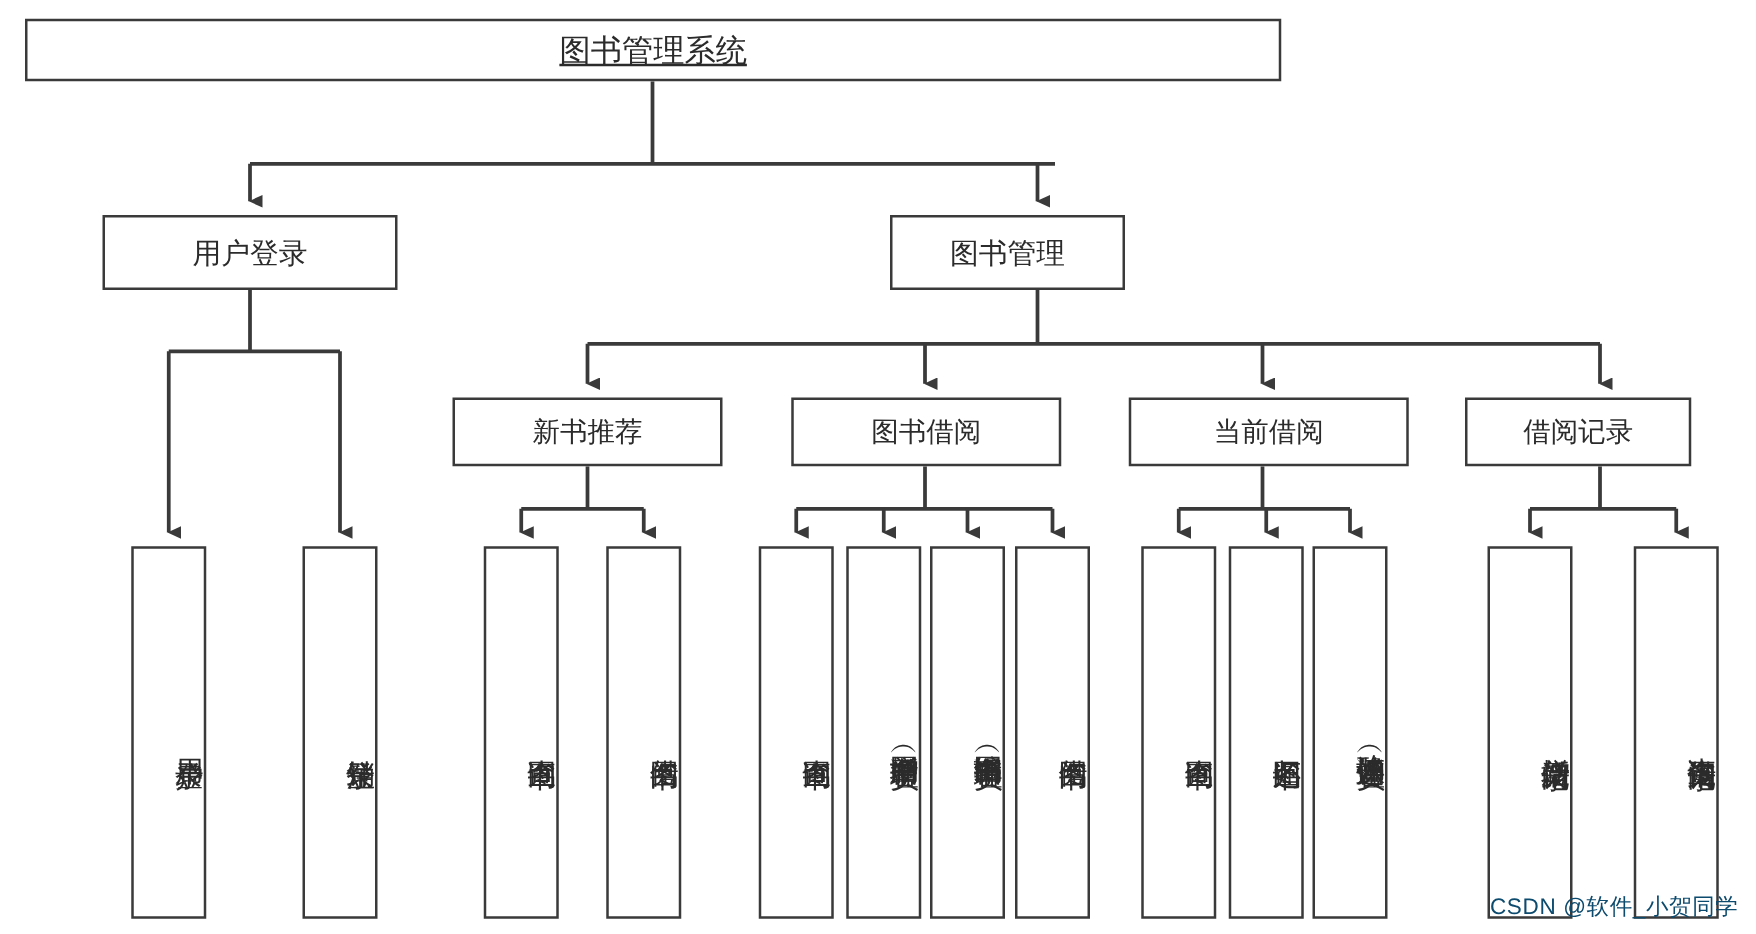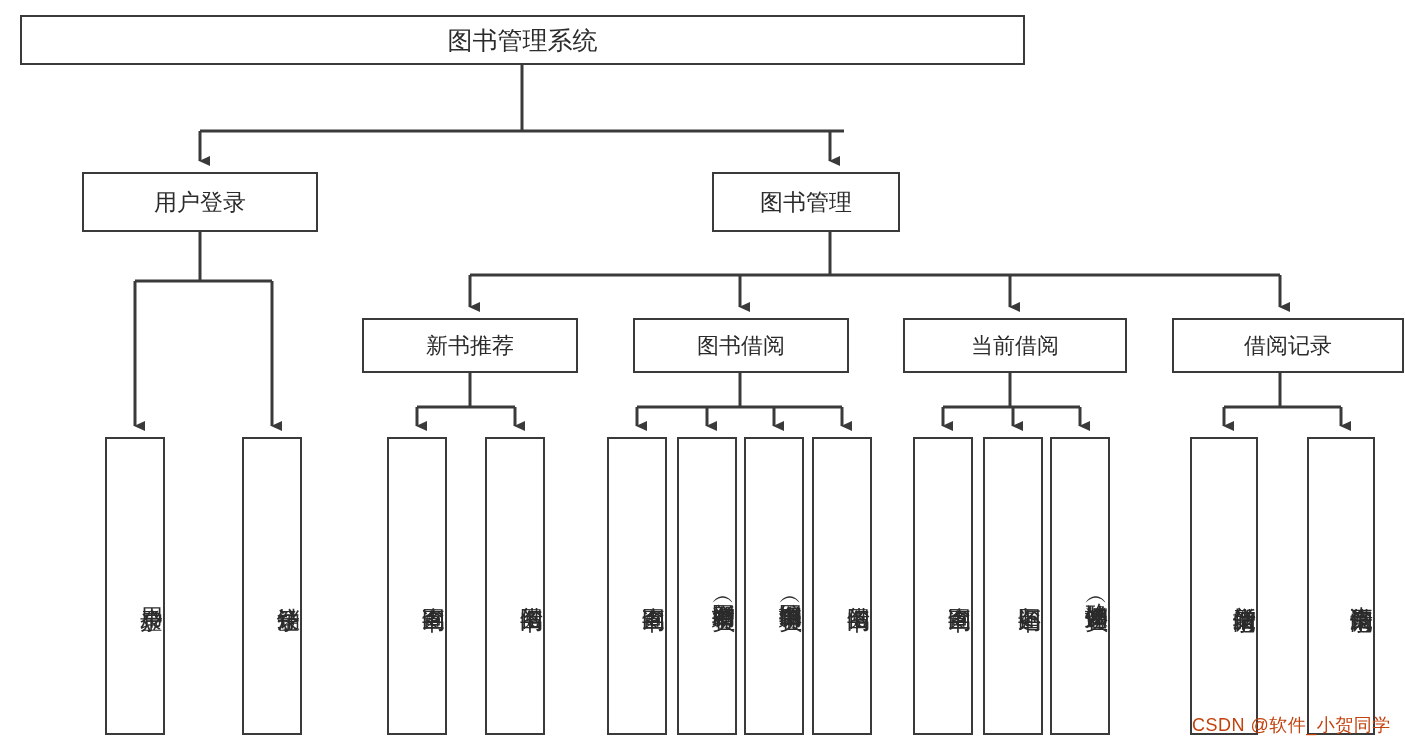--- a/index.html
+++ b/index.html
@@ -54,21 +54,21 @@
     padding-top: 10px;
     line-height: 1.02;
     letter-spacing: 1px;
     white-space: nowrap;
   }
   .node.leaf.tall {
     padding-top: 6px;
   }
   .watermark {
     position: absolute;
-    color: #c2410c;
+    color: #0c4a6e;
     font-size: 18px;
     white-space: nowrap;
     letter-spacing: 0.5px;
   }
 </style>
 </head>
 <body>
 
 <div id="canvas">
 
@@ -115,29 +115,29 @@
       <path d="M1013,407 L1013,426" marker-end="url(#arw)"></path>
       <path d="M1080,407 L1080,426" marker-end="url(#arw)"></path>
 
       <path d="M1280,373 L1280,407"></path>
       <path d="M1224,407 L1341,407"></path>
       <path d="M1224,407 L1224,426" marker-end="url(#arw)"></path>
       <path d="M1341,407 L1341,426" marker-end="url(#arw)"></path>
     </g>
   </svg>
 
-  <div class="node root" style="left:20px;top:15px;width:1005px;height:50px;">图书管理系统</div>
+  <div class="node root" style="left:20px;top:15px;width:1005px;height:50px;text-decoration:underline;">图书管理系统</div>
 
   <div class="node lvl1" style="left:82px;top:172px;width:236px;height:60px;">用户登录</div>
   <div class="node lvl1" style="left:712px;top:172px;width:188px;height:60px;">图书管理</div>
 
   <div class="node lvl2" style="left:362px;top:318px;width:216px;height:55px;">新书推荐</div>
   <div class="node lvl2" style="left:633px;top:318px;width:216px;height:55px;">图书借阅</div>
   <div class="node lvl2" style="left:903px;top:318px;width:224px;height:55px;">当前借阅</div>
-  <div class="node lvl2" style="left:1172px;top:318px;width:232px;height:55px;">借阅记录</div>
+  <div class="node lvl2" style="left:1172px;top:318px;width:181px;height:55px;">借阅记录</div>
 
   <div class="node leaf" style="left:105px;top:437px;width:60px;height:298px;">用户登录</div>
   <div class="node leaf" style="left:242px;top:437px;width:60px;height:298px;">注销登录</div>
 
   <div class="node leaf" style="left:387px;top:437px;width:60px;height:298px;">查询图书</div>
   <div class="node leaf" style="left:485px;top:437px;width:60px;height:298px;">借阅图书</div>
 
   <div class="node leaf" style="left:607px;top:437px;width:60px;height:298px;">查询图书</div>
   <div class="node leaf tall" style="left:677px;top:437px;width:60px;height:298px;">新增图书（管理员）</div>
   <div class="node leaf tall" style="left:744px;top:437px;width:60px;height:298px;">编辑图书（管理员）</div>

